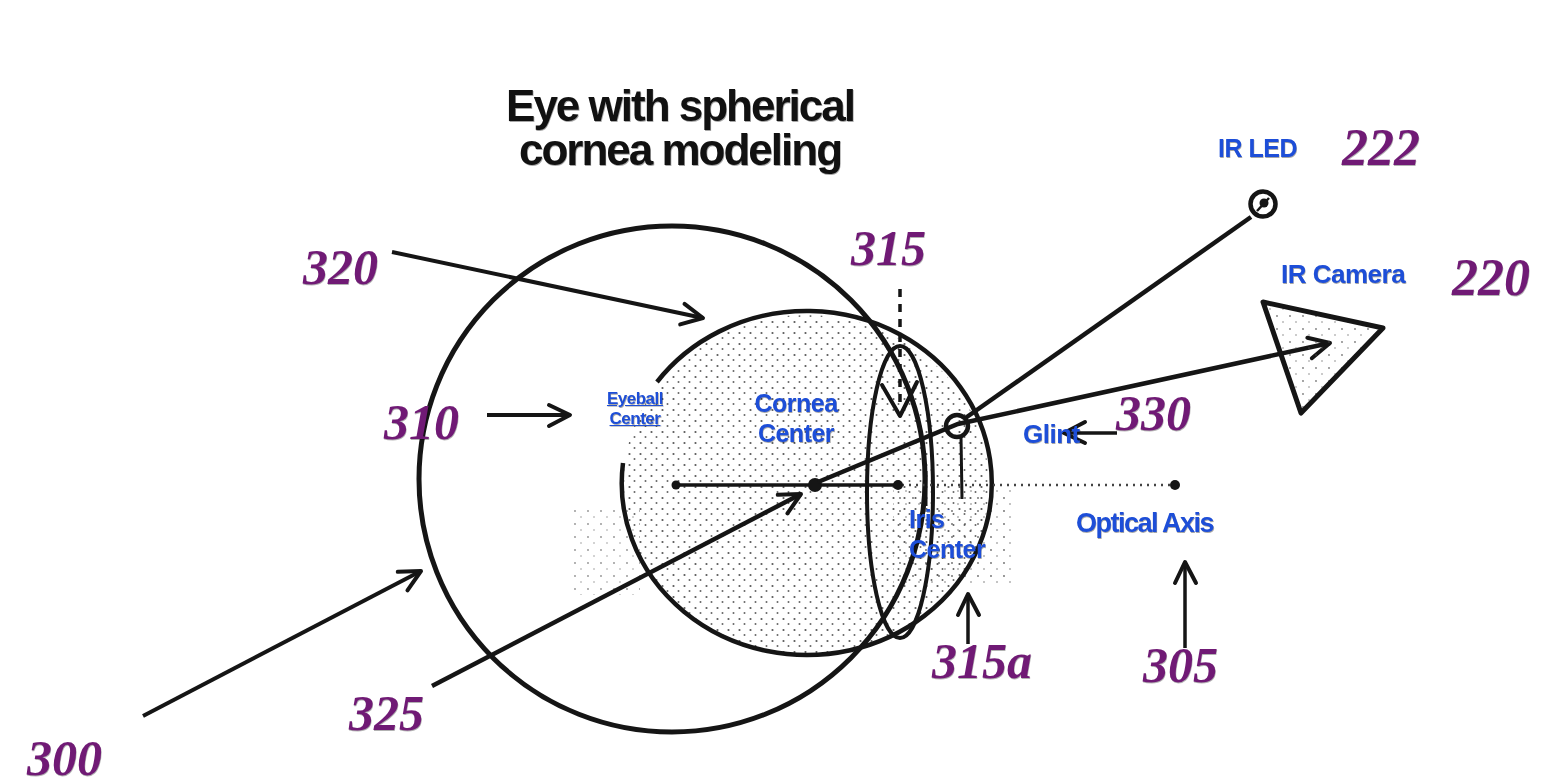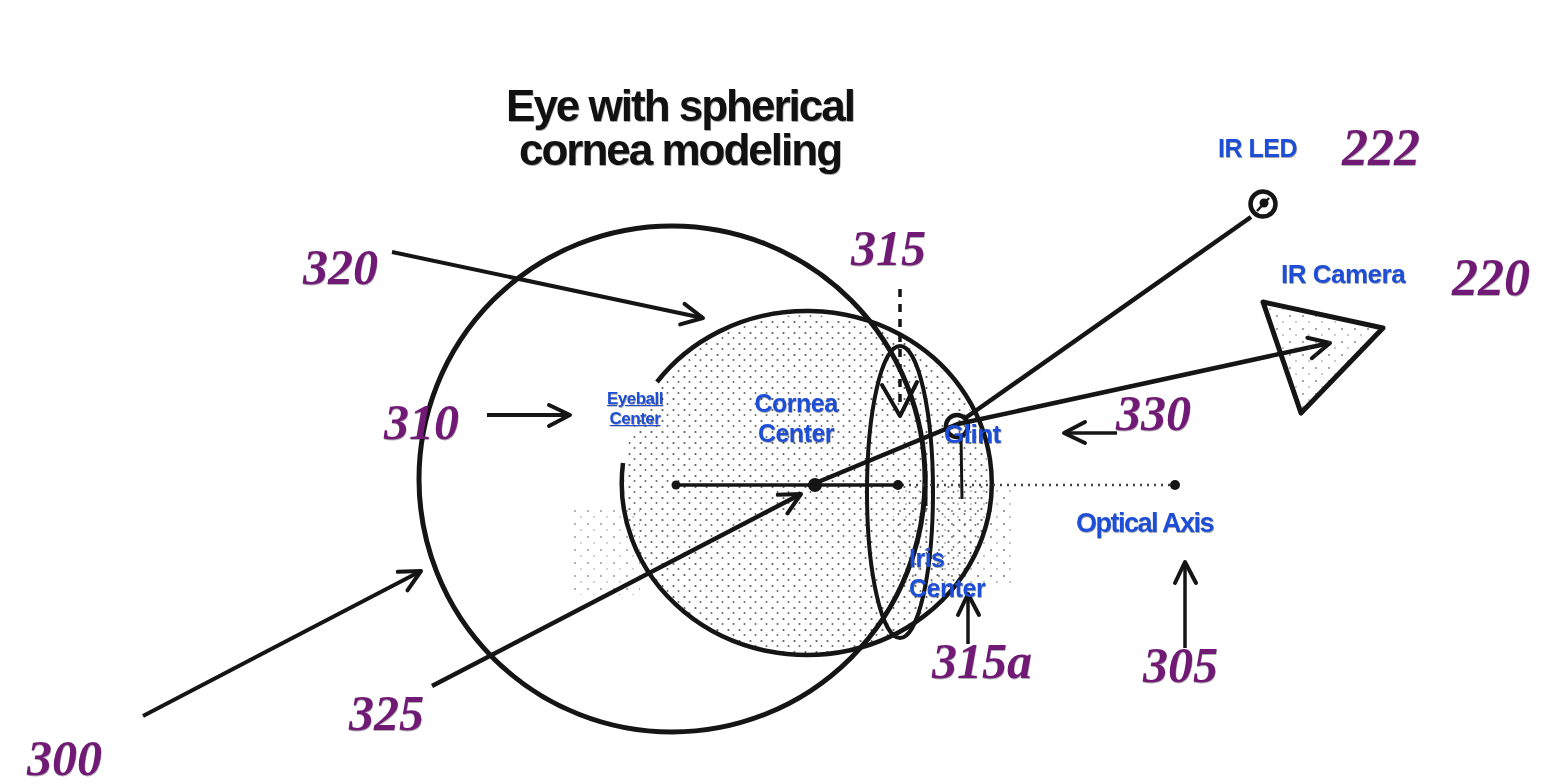--- a/index.html
+++ b/index.html
@@ -80,34 +80,34 @@
     <circle cx="957" cy="426" r="11" fill="none" stroke="#151515" stroke-width="4.5"></circle>
   </svg>
 
   <div class="title">
     <span class="tline">Eye with spherical</span>
     <span class="tline">cornea modeling</span>
   </div>
 
   <div class="lbl" style="left:1218px;top:134px;font-size:25px;">IR LED</div>
   <div class="lbl" style="left:1281px;top:259px;font-size:26px;">IR Camera</div>
-  <div class="lbl" style="left:944px;top:419px;font-size:26px;">Glint</div>
+  <div class="lbl" style="left:1023px;top:419px;font-size:26px;">Glint</div>
   <div class="lbl" style="left:1076px;top:508px;font-size:27px;letter-spacing:-1.5px;">Optical Axis</div>
 
   <div class="lbl lbl2" style="left:576px;top:389px;width:118px;font-size:17px;text-decoration:underline;">
     <span>Eyeball</span><br>
     <span>Center</span>
   </div>
 
   <div class="lbl lbl2" style="left:744px;top:389px;width:104px;font-size:25px;">
     <span>Cornea</span><br>
     <span>Center</span>
   </div>
 
-  <div class="lbl" style="left:909px;top:505px;font-size:25px;text-align:left;margin-top:39px;">
+  <div class="lbl" style="left:909px;top:505px;font-size:25px;text-align:left;">
     <span>Iris</span><br>
     <span>Center</span>
   </div>
 
   <div class="refnum" style="left:1342px;top:118px;font-size:52px;">222</div>
   <div class="refnum" style="left:1452px;top:248px;font-size:52px;">220</div>
   <div class="refnum" style="left:303px;top:238px;">320</div>
   <div class="refnum" style="left:851px;top:219px;">315</div>
   <div class="refnum" style="left:384px;top:386px;margin-top:7px;">310</div>
   <div class="refnum" style="left:1116px;top:384px;">330</div>

